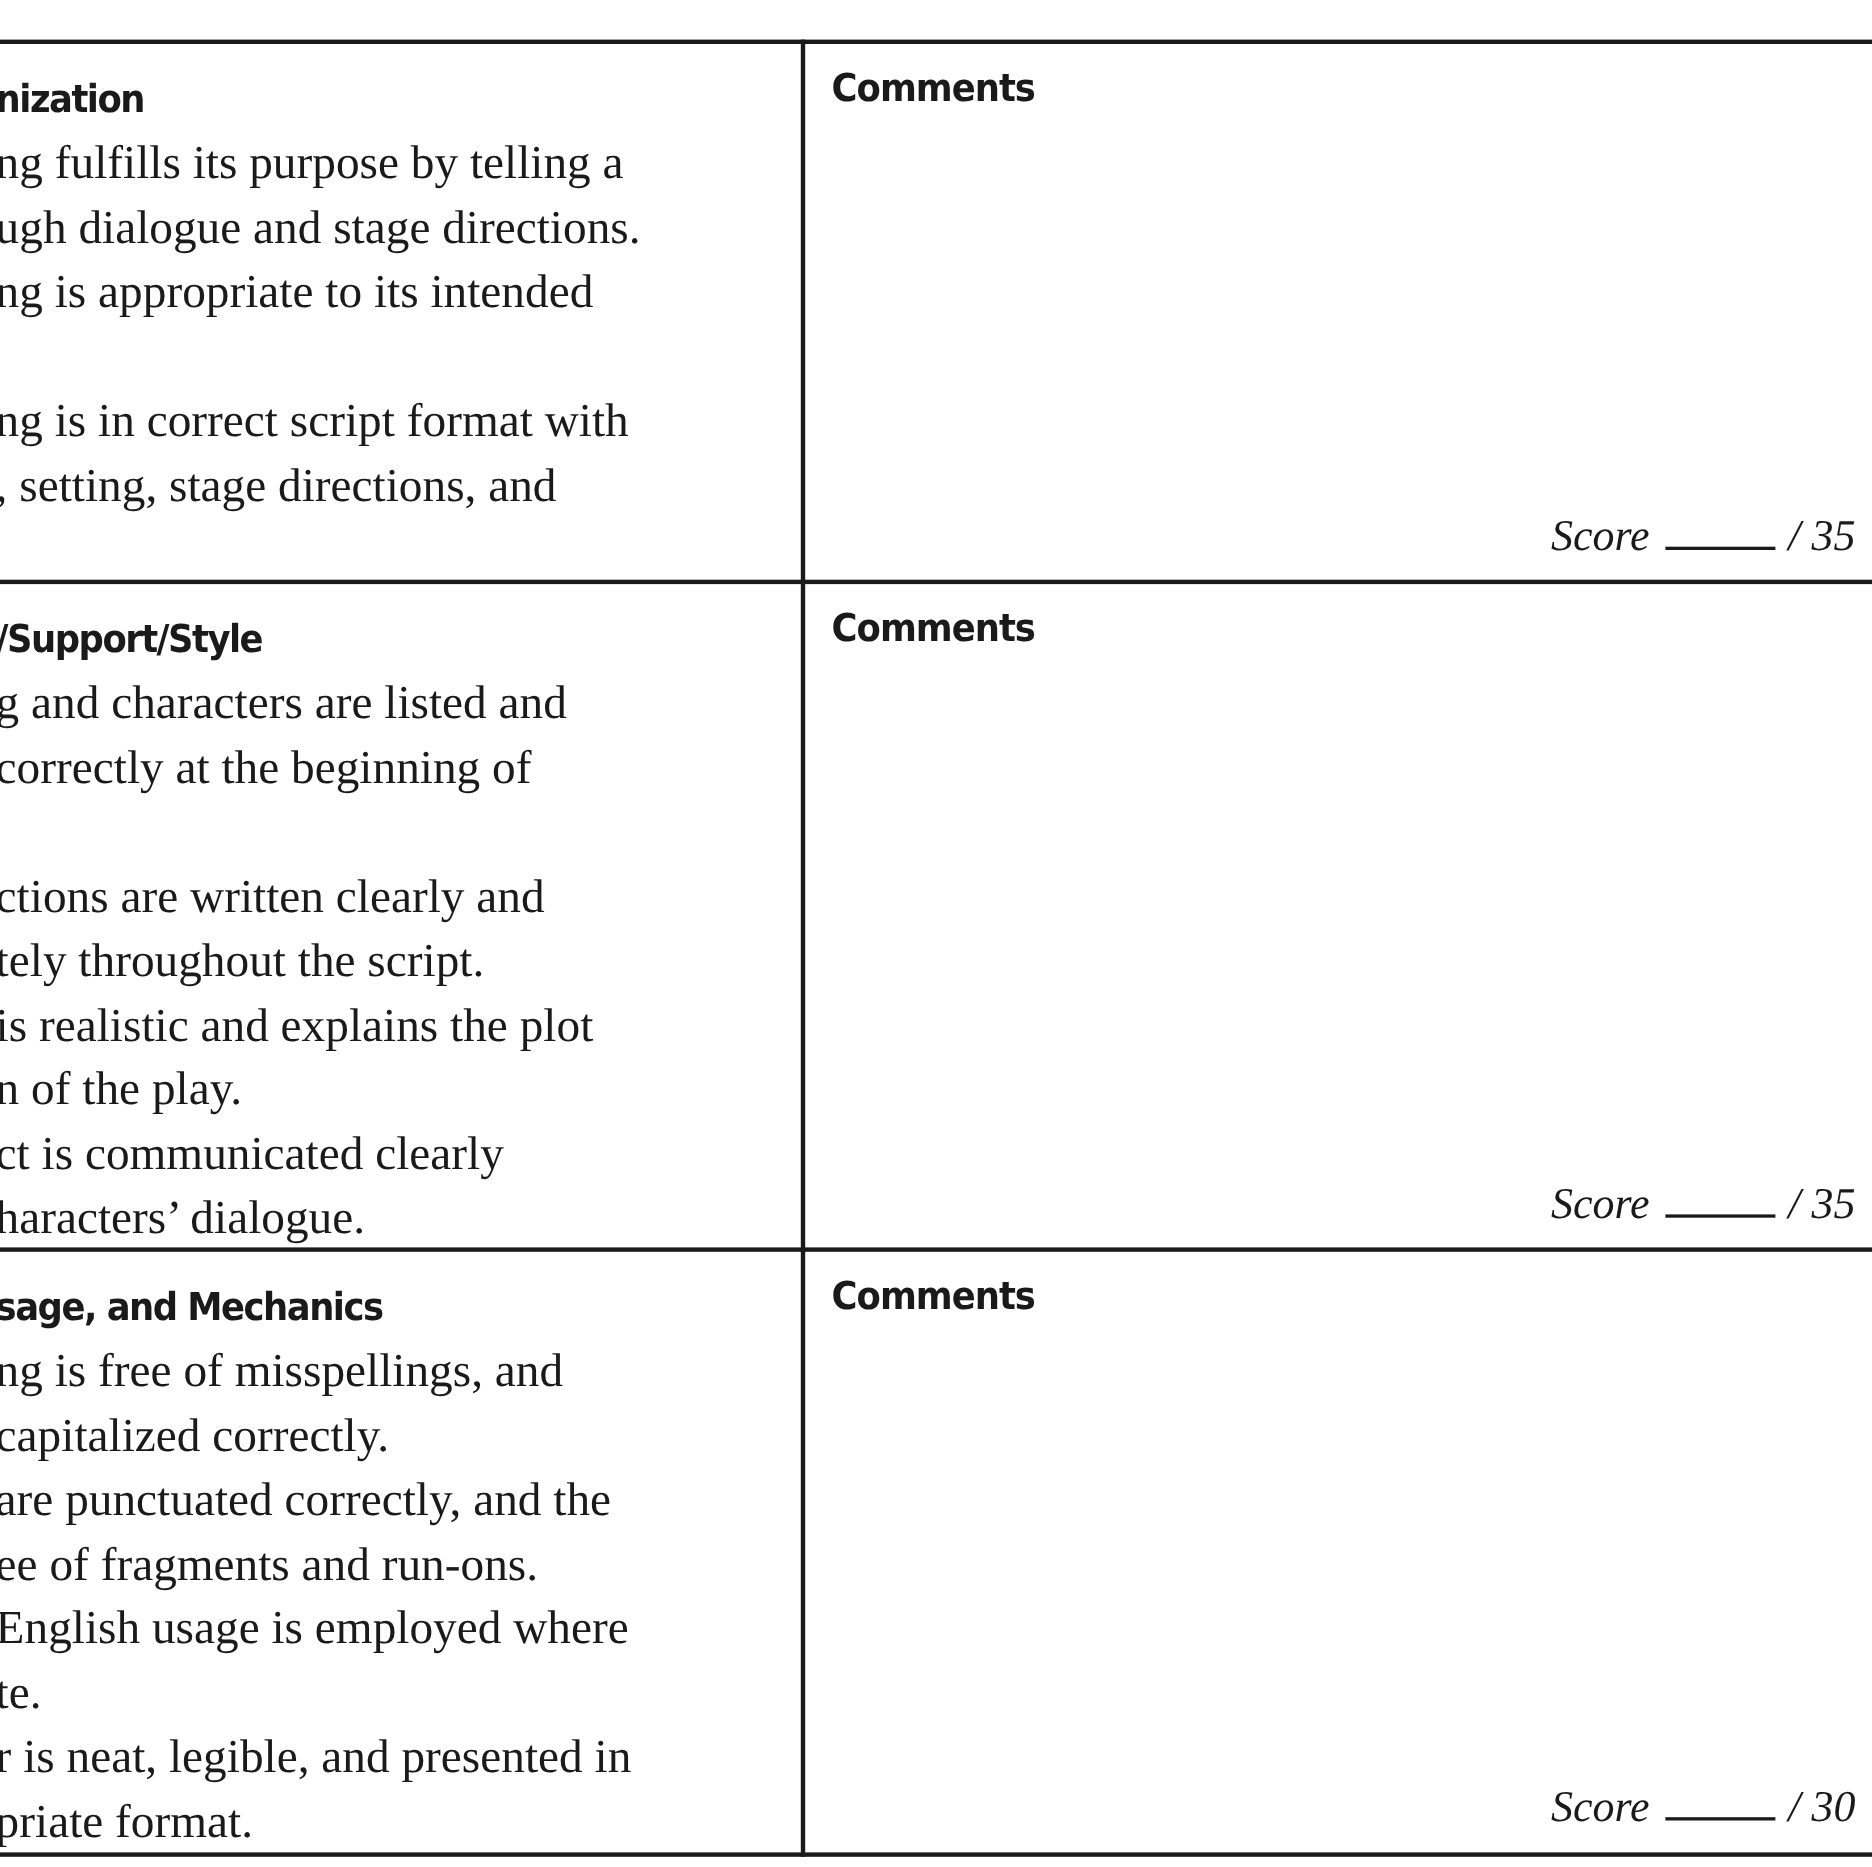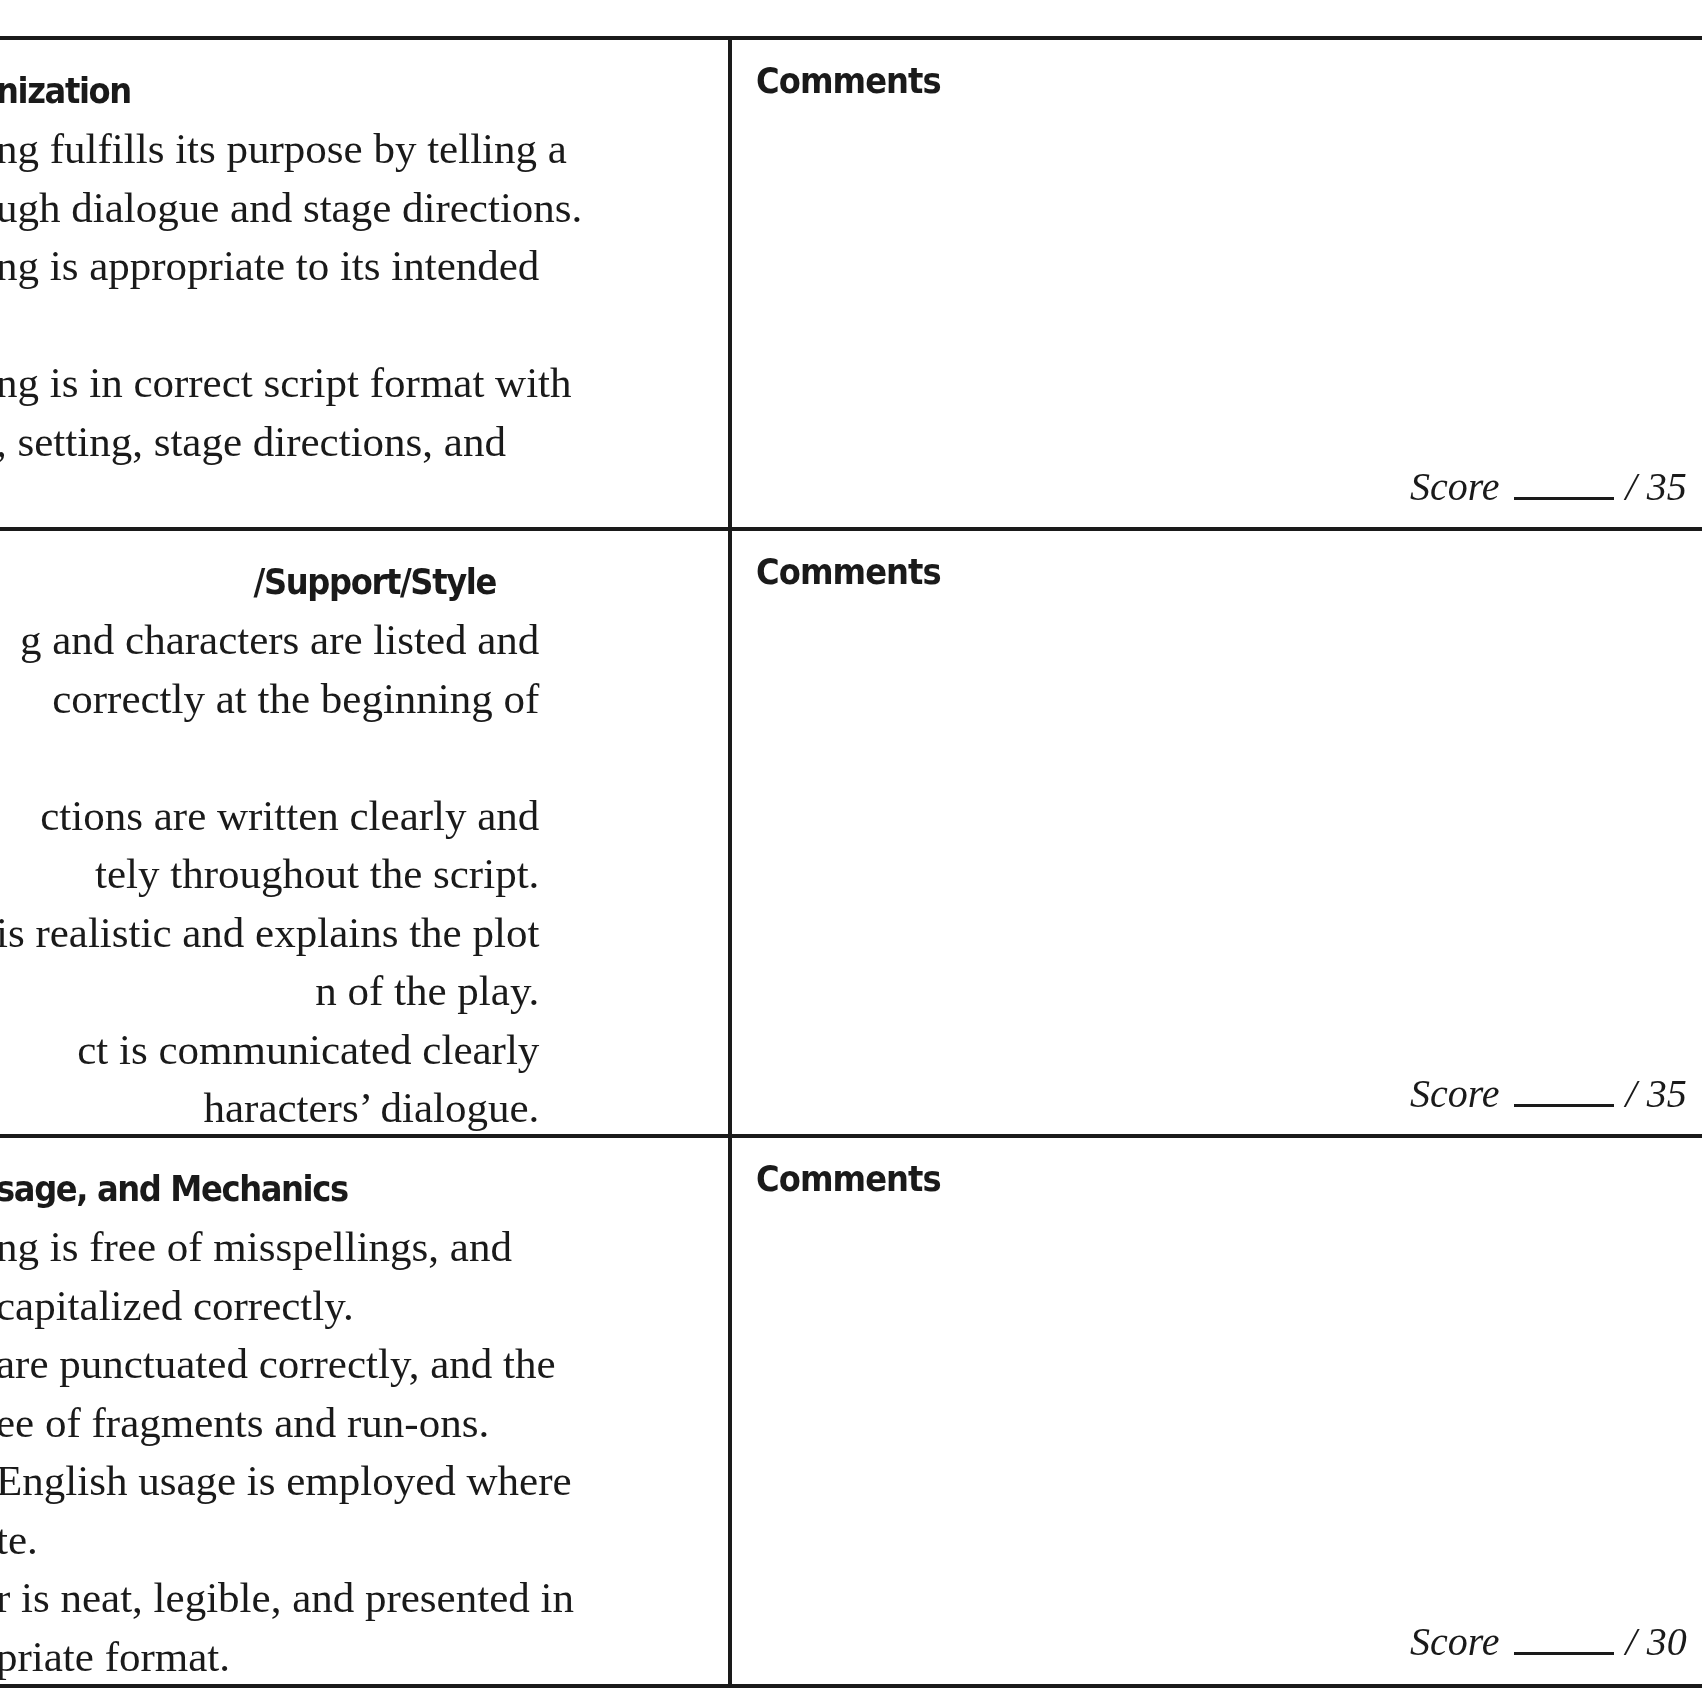--- a/index.html
+++ b/index.html
@@ -32,21 +32,21 @@
     <div class="line"></div>
     <div class="line">ng is in correct script format with</div>
     <div class="line">, setting, stage directions, and</div>
   </div>
 </div>
 <div class="comments" style="top:52px;">Comments</div>
 <div class="score" style="top:463px;">
   <span>Score</span><span class="blank"></span><span>/ 35</span>
 </div>
 
-<div class="left-cell" style="top:531px; height:603px;text-align:right;">
+<div class="left-cell" style="top:531px; height:603px;">
   <div class="left-inner" style="left:-4px; top:22px;">
     <div class="heading">/Support/Style</div>
     <div class="line">g and characters are listed and</div>
     <div class="line"> correctly at the beginning of</div>
     <div class="line"></div>
     <div class="line">ctions are written clearly and</div>
     <div class="line">tely throughout the script.</div>
     <div class="line">is realistic and explains the plot</div>
     <div class="line">n of the play.</div>
     <div class="line">ct is communicated clearly</div>

